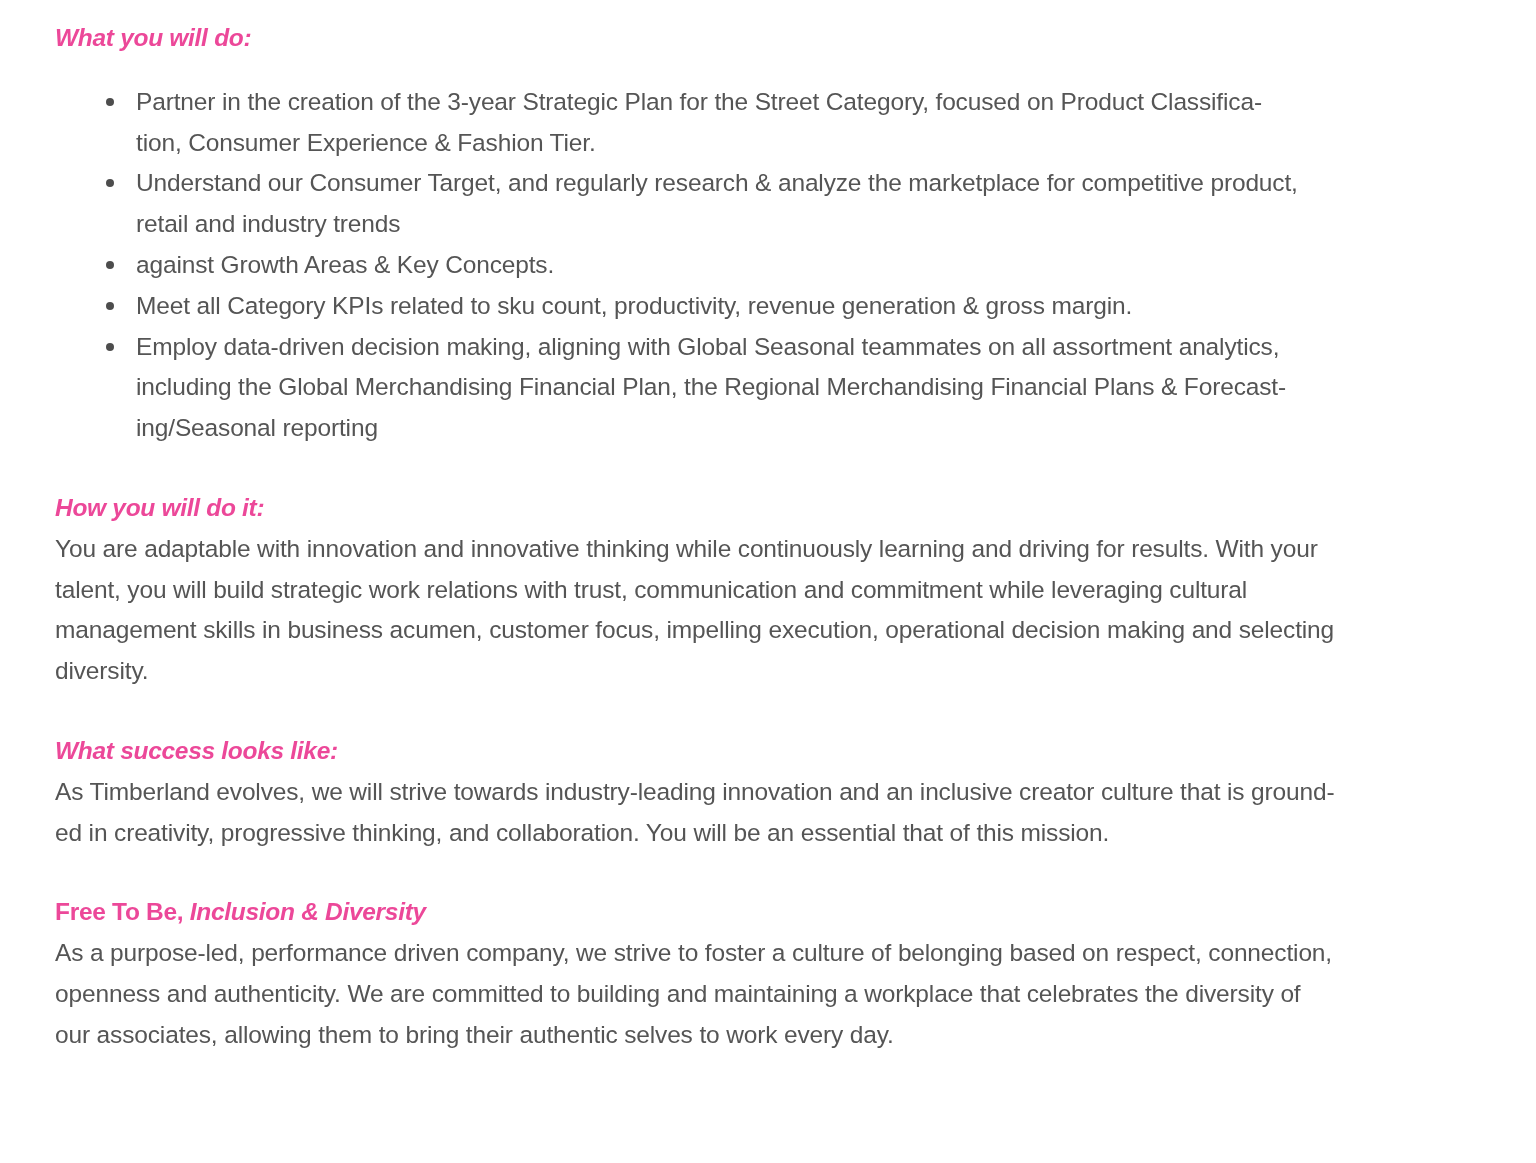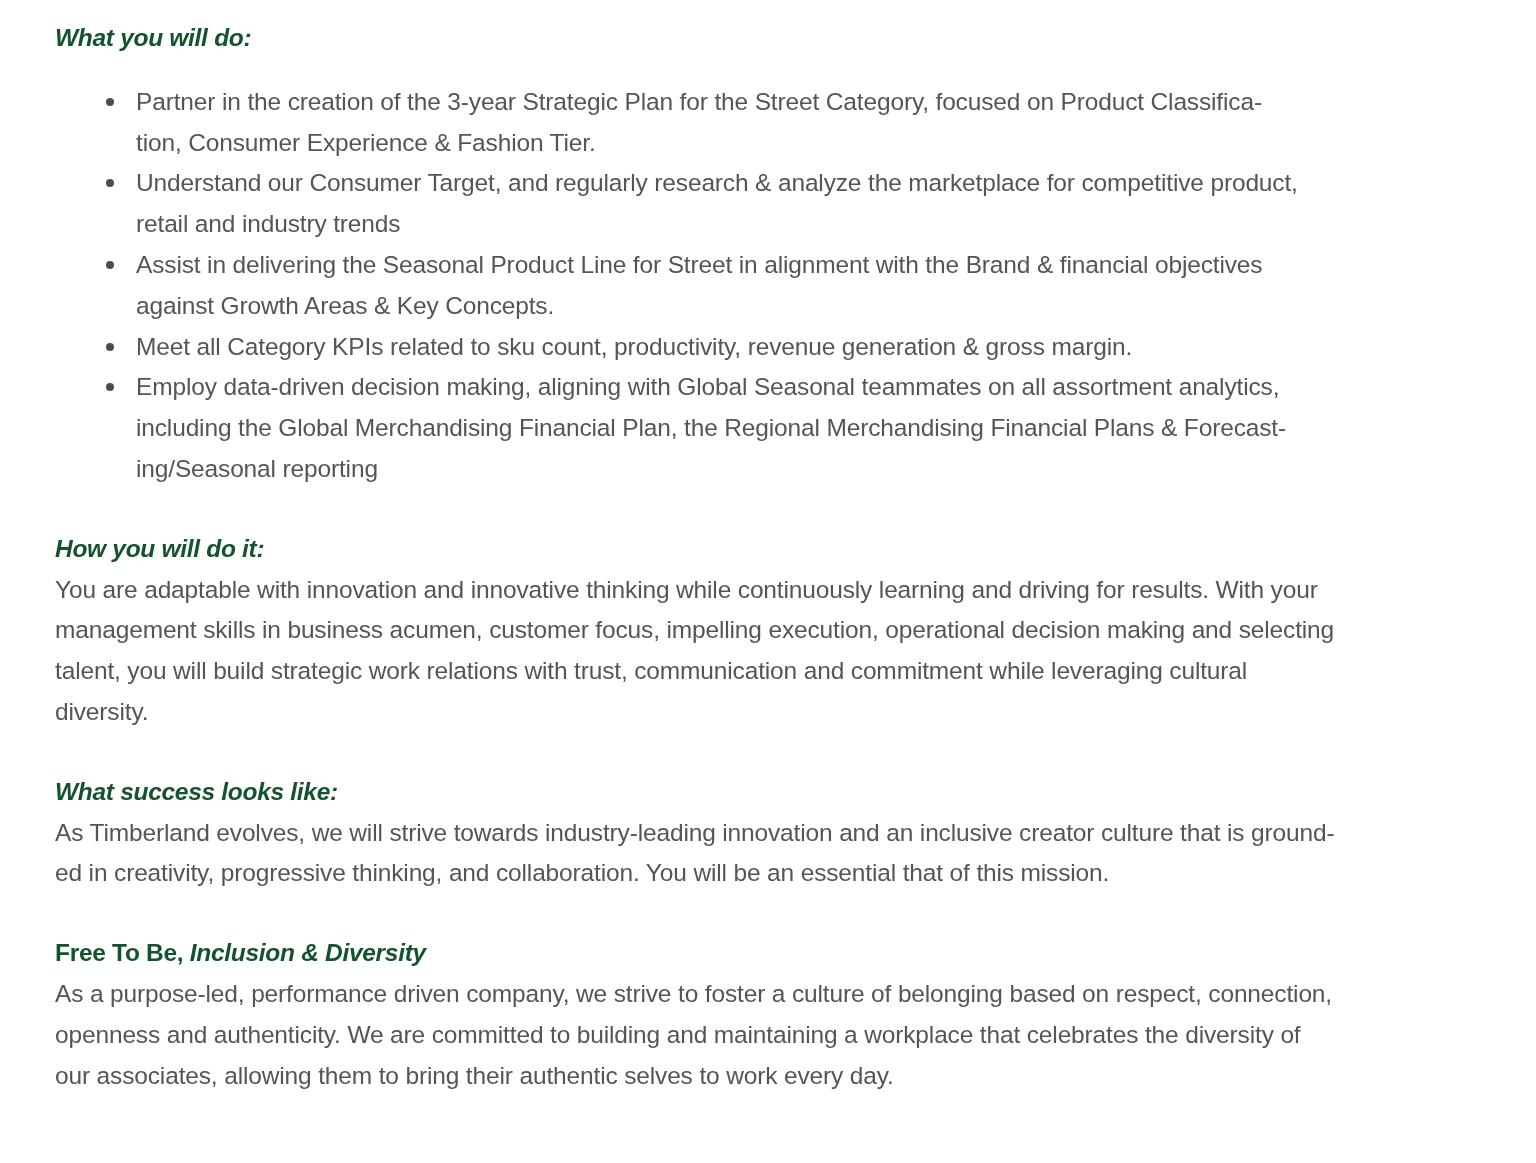--- a/index.html
+++ b/index.html
@@ -24,21 +24,21 @@
     }
     .line {
       height: 40.8px;
       line-height: 40.8px;
       white-space: nowrap;
       letter-spacing: -0.15px;
     }
     .heading {
       font-weight: bold;
       font-style: italic;
-      color: #14532d;
+      color: #ec4899;
       height: 40.8px;
       line-height: 40.8px;
       white-space: nowrap;
       letter-spacing: -0.3px;
     }
     .heading .plain-part {
       font-style: normal;
     }
     .bullet-list {
       margin: 4px;
@@ -80,41 +80,40 @@
         <div class="line">Partner in the creation of the 3-year Strategic Plan for the Street Category, focused on Product Classifica-</div>
         <div class="line">tion, Consumer Experience &amp; Fashion Tier.</div>
       </li>
       <li class="bullet-item">
         <span class="bullet-dot"></span>
         <div class="line">Understand our Consumer Target, and regularly research &amp; analyze the marketplace for competitive product,</div>
         <div class="line">retail and industry trends</div>
       </li>
       <li class="bullet-item">
         <span class="bullet-dot"></span>
-        <div class="line">Assist in delivering the Seasonal Product Line for Street in alignment with the Brand &amp; financial objectives</div>
         <div class="line">against Growth Areas &amp; Key Concepts.</div>
       </li>
       <li class="bullet-item">
         <span class="bullet-dot"></span>
         <div class="line">Meet all Category KPIs related to sku count, productivity, revenue generation &amp; gross margin.</div>
       </li>
       <li class="bullet-item">
         <span class="bullet-dot"></span>
         <div class="line">Employ data-driven decision making, aligning with Global Seasonal teammates on all assortment analytics,</div>
         <div class="line">including the Global Merchandising Financial Plan, the Regional Merchandising Financial Plans &amp; Forecast-</div>
         <div class="line">ing/Seasonal reporting</div>
       </li>
     </ul>
   </div>
 
   <div class="section">
     <div class="heading">How you will do it:</div>
     <div class="line">You are adaptable with innovation and innovative thinking while continuously learning and driving for results.  With your</div>
+    <div class="line">talent, you will build strategic work relations with trust, communication and commitment while leveraging cultural</div>
     <div class="line">management skills in business acumen, customer focus, impelling execution, operational decision making and selecting</div>
-    <div class="line">talent, you will build strategic work relations with trust, communication and commitment while leveraging cultural</div>
     <div class="line">diversity.</div>
   </div>
 
   <div class="section">
     <div class="heading">What success looks like:</div>
     <div class="line">As Timberland evolves, we will strive towards industry-leading innovation and an inclusive creator culture that is ground-</div>
     <div class="line">ed in creativity, progressive thinking, and collaboration.  You will be an essential that of this mission.</div>
   </div>
 
   <div class="section">

